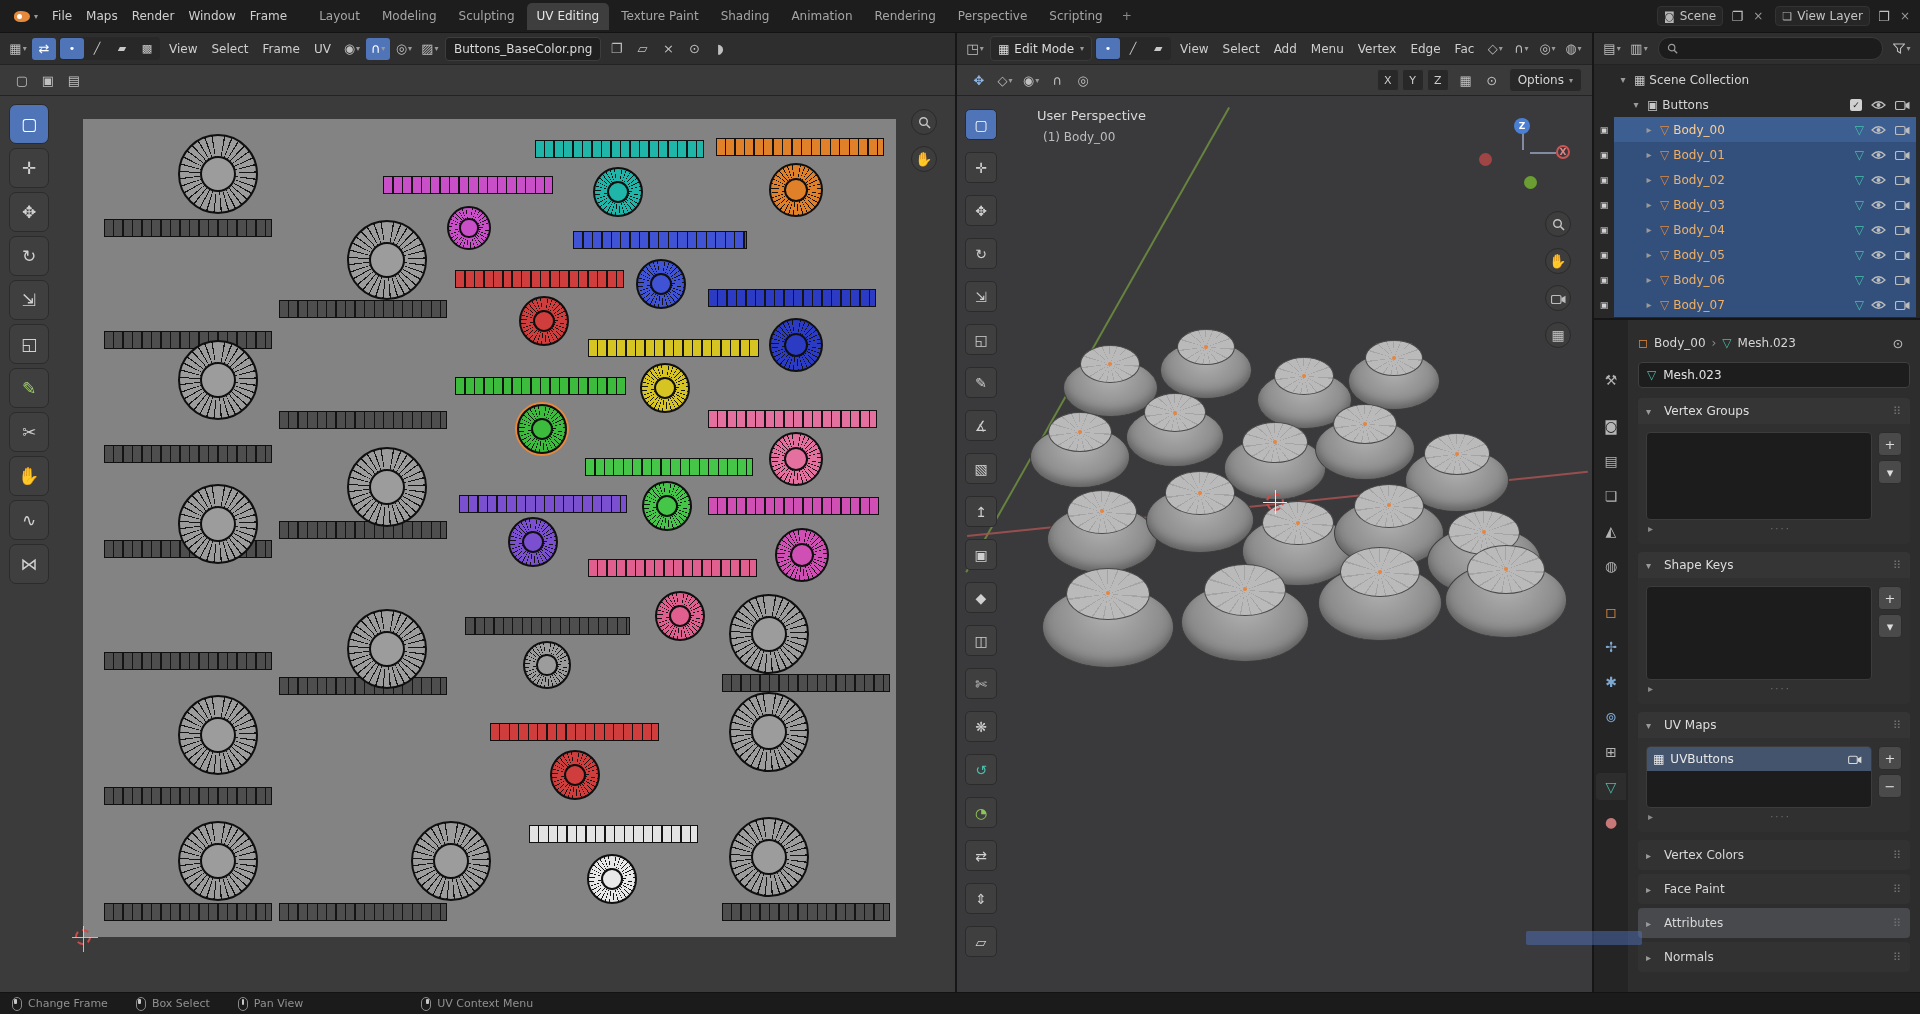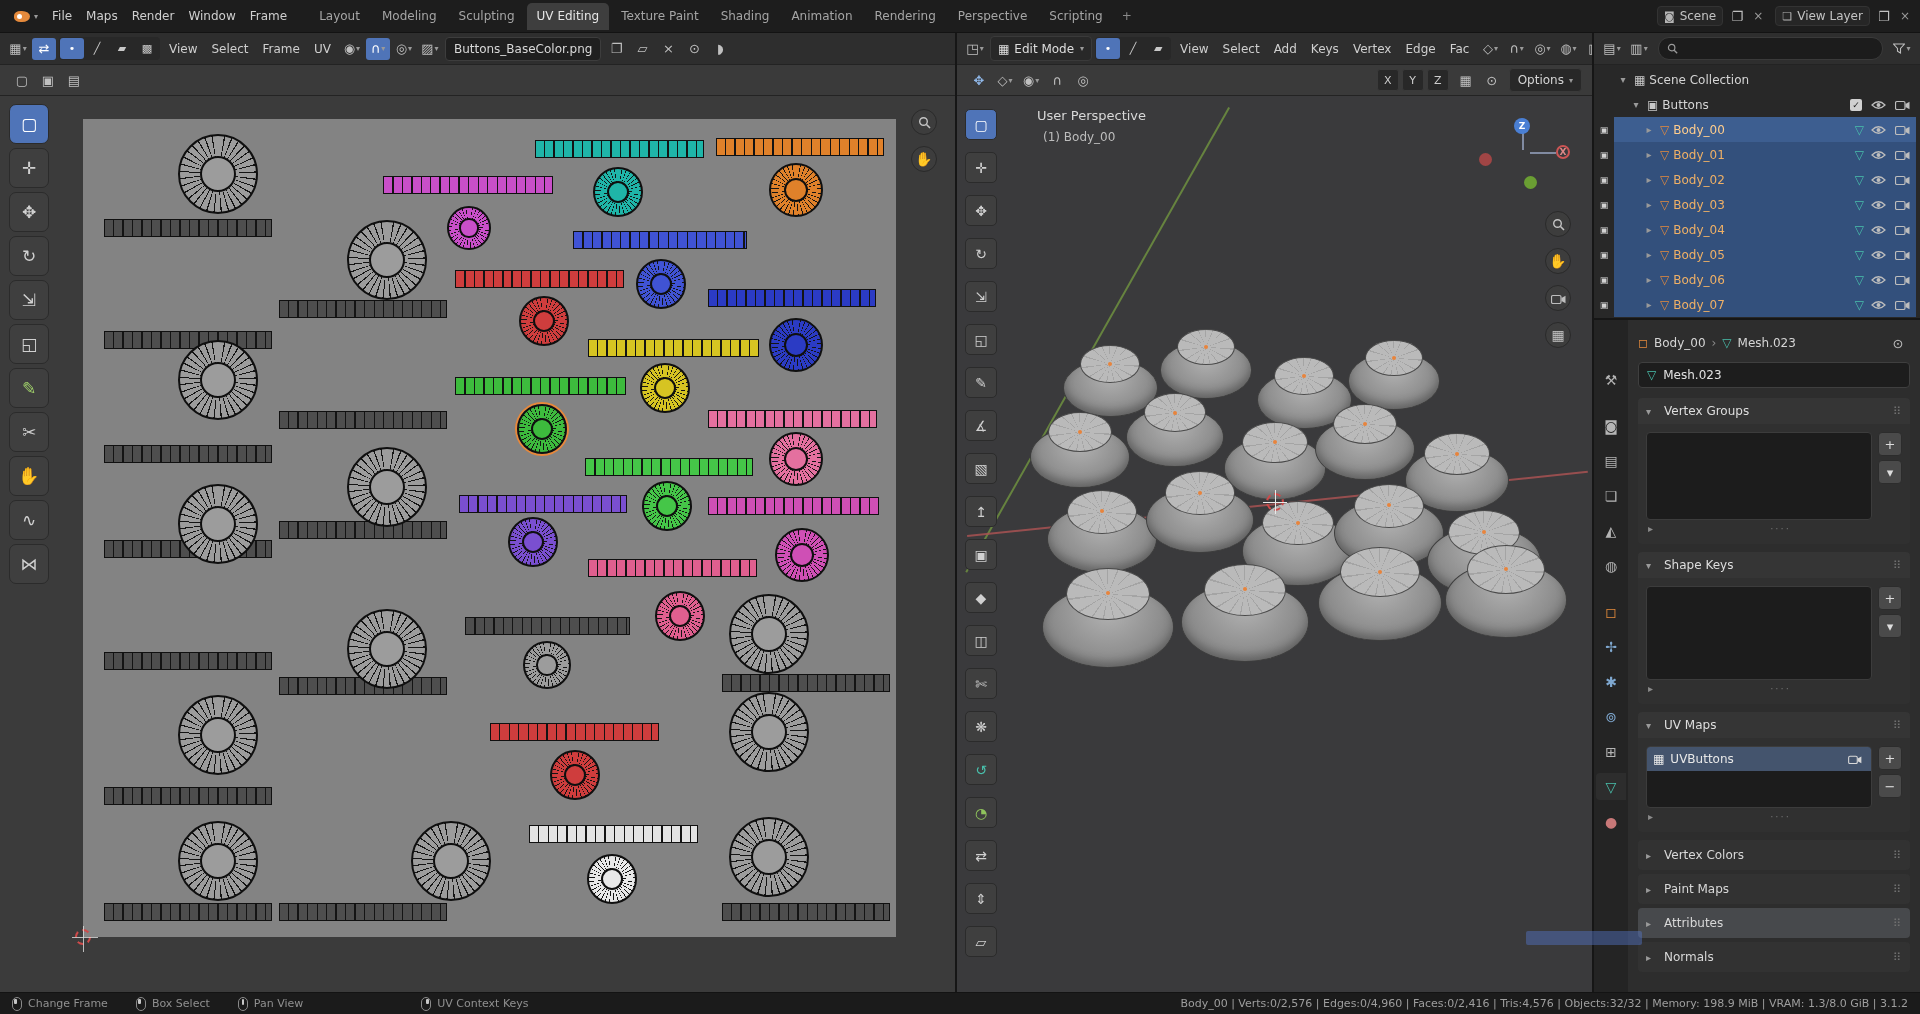--- a/index.html
+++ b/index.html
@@ -449,21 +449,21 @@
           <span>╱</span>
         </div>
         <div class="segbtn">
           <span>▰</span>
         </div>
       </div>
     <div class="hgroup">
         <div class="hmenu">View</div>
         <div class="hmenu">Select</div>
         <div class="hmenu">Add</div>
-        <div class="hmenu">Keys</div>
+        <div class="hmenu">Menu</div>
         <div class="hmenu">Vertex</div>
         <div class="hmenu">Edge</div>
         <div class="hmenu">Fac</div>
       </div>
     <div class="hgroup" style="margin-left:auto;">
         <div class="hicon">
           <span>◇</span>
           <span class="ddm">▾</span>
         </div>
         <div class="hicon">
@@ -1062,21 +1062,21 @@
     </div>
 
     <div class="cpanel">
       <span class="pexp">▸</span>
       <span>Vertex Colors</span>
       <span class="ofill"></span>
         <span class="grip">⠿</span>
     </div>
     <div class="cpanel">
       <span class="pexp">▸</span>
-      <span>Paint Maps</span>
+      <span>Face Paint</span>
       <span class="ofill"></span>
         <span class="grip">⠿</span>
     </div>
     <div class="cpanel hovered">
       <span class="pexp">▸</span>
       <span>Attributes</span>
       <span class="ofill"></span>
         <span class="grip">⠿</span>
     </div>
     <div class="cpanel">
@@ -1105,19 +1105,18 @@
       <div class="sb-item">
         <span class="mouse m-middle">
           <i></i>
         </span>
         <span>Pan View</span>
       </div>
       <div class="sb-item" style="margin-left: 90px;">
         <span class="mouse m-right">
           <i></i>
         </span>
-        <span>UV Context Keys</span>
-      </div>
-    </div>
-  <span class="sb-right">Body_00 | Verts:0/2,576 | Edges:0/4,960 | Faces:0/2,416 | Tris:4,576 | Objects:32/32 | Memory: 198.9 MiB | VRAM: 1.3/8.0 GiB | 3.1.2</span>
+        <span>UV Context Menu</span>
+      </div>
+    </div>
 </div>
 
 <div id="notif"></div>
 
 </body></html>

